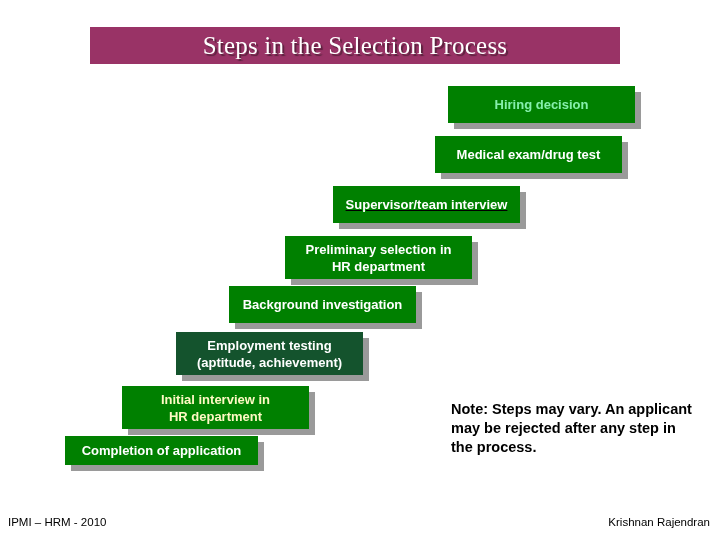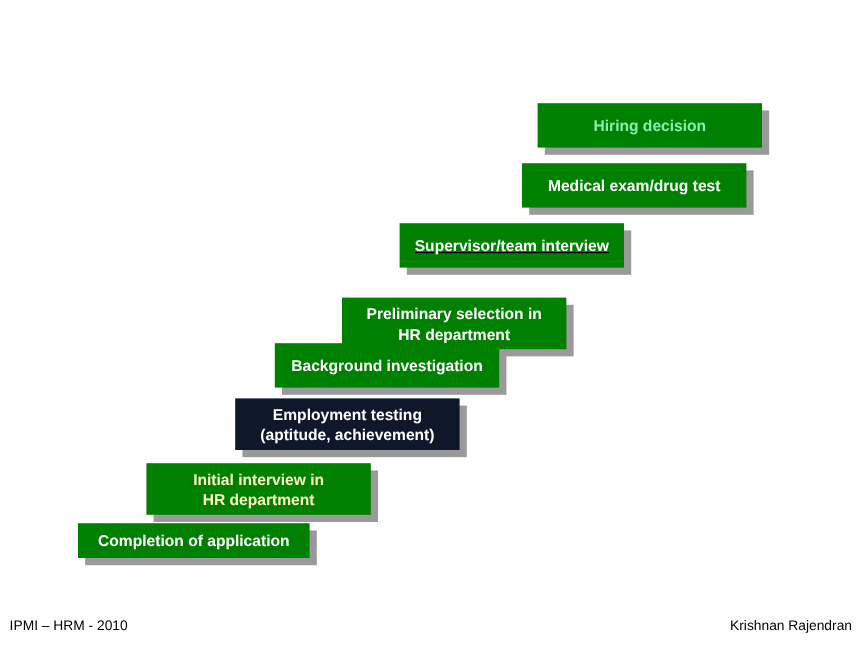--- a/index.html
+++ b/index.html
@@ -79,48 +79,54 @@
     color: #000000;
   }
   #footer-left  { left: 8px;  font-weight: normal; text-align: right; }
   #footer-right { right: 10px; font-weight: normal; }
 </style>
 </head>
 <body>
 
 <div id="slide">
 
+  <div id="title-banner">
+    <span id="title-text">Steps in the Selection Process</span>
+  </div>
 
   <div id="steps-layer">
       <div class="step-box" style="left: 448px; top: 86px; width: 187px; height: 37px; background: rgb(0, 128, 0); box-shadow: rgb(154, 154, 154) 6px 6px 0px 0px;">
         <span class="step-label" style="color: #86efac;">Hiring decision</span>
       </div>
       <div class="step-box" style="left: 392px; top: 136px; width: 187px; height: 37px; background: rgb(0, 128, 0); box-shadow: rgb(154, 154, 154) 6px 6px 0px 0px; margin-left: 43px;">
         <span class="step-label" style="color: rgb(255, 255, 255);">Medical exam/drug test</span>
       </div>
       <div class="step-box" style="left: 333px; top: 186px; width: 187px; height: 37px; background: rgb(0, 128, 0); box-shadow: rgb(154, 154, 154) 6px 6px 0px 0px; text-decoration: underline;">
         <span class="step-label" style="color: rgb(255, 255, 255);">Supervisor/team interview</span>
       </div>
-      <div class="step-box" style="left: 285px; top: 248px; width: 187px; height: 43px; background: rgb(0, 128, 0); box-shadow: rgb(154, 154, 154) 6px 6px 0px 0px;">
+      <div class="step-box" style="left: 285px; top: 236px; width: 187px; height: 43px; background: rgb(0, 128, 0); box-shadow: rgb(154, 154, 154) 6px 6px 0px 0px;">
         <span class="step-label" style="color: rgb(255, 255, 255);">Preliminary selection in
 HR department</span>
       </div>
       <div class="step-box" style="left: 229px; top: 286px; width: 187px; height: 37px; background: rgb(0, 128, 0); box-shadow: rgb(154, 154, 154) 6px 6px 0px 0px; text-align: right;">
         <span class="step-label" style="color: rgb(255, 255, 255);">Background investigation</span>
       </div>
-      <div class="step-box" style="left: 176px; top: 332px; width: 187px; height: 43px; background: #0f172a; box-shadow: rgb(154, 154, 154) 6px 6px 0px 0px; margin-left: 20px;">
+      <div class="step-box" style="left: 176px; top: 332px; width: 187px; height: 43px; background: #14532d; box-shadow: rgb(154, 154, 154) 6px 6px 0px 0px;">
         <span class="step-label" style="color: rgb(255, 255, 255);">Employment testing
 (aptitude, achievement)</span>
       </div>
       <div class="step-box" style="left: 122px; top: 386px; width: 187px; height: 43px; background: rgb(0, 128, 0); box-shadow: rgb(154, 154, 154) 6px 6px 0px 0px;">
         <span class="step-label" style="color: #fef9c3;">Initial interview in
 HR department</span>
       </div>
       <div class="step-box" style="left: 65px; top: 436px; width: 193px; height: 29px; background: rgb(0, 128, 0); box-shadow: rgb(154, 154, 154) 6px 6px 0px 0px;">
         <span class="step-label" style="color: rgb(255, 255, 255);">Completion of application</span>
       </div>
     </div>
 
+  <div id="note-block">
+    <div id="note-text">Note: Steps may vary. An applicant may be rejected after any step in the process.</div>
+  </div>
 
   <div class="footer-text" id="footer-left">IPMI – HRM - 2010</div>
   <div class="footer-text" id="footer-right">Krishnan Rajendran</div>
 
 </div>
 
 </body></html>

